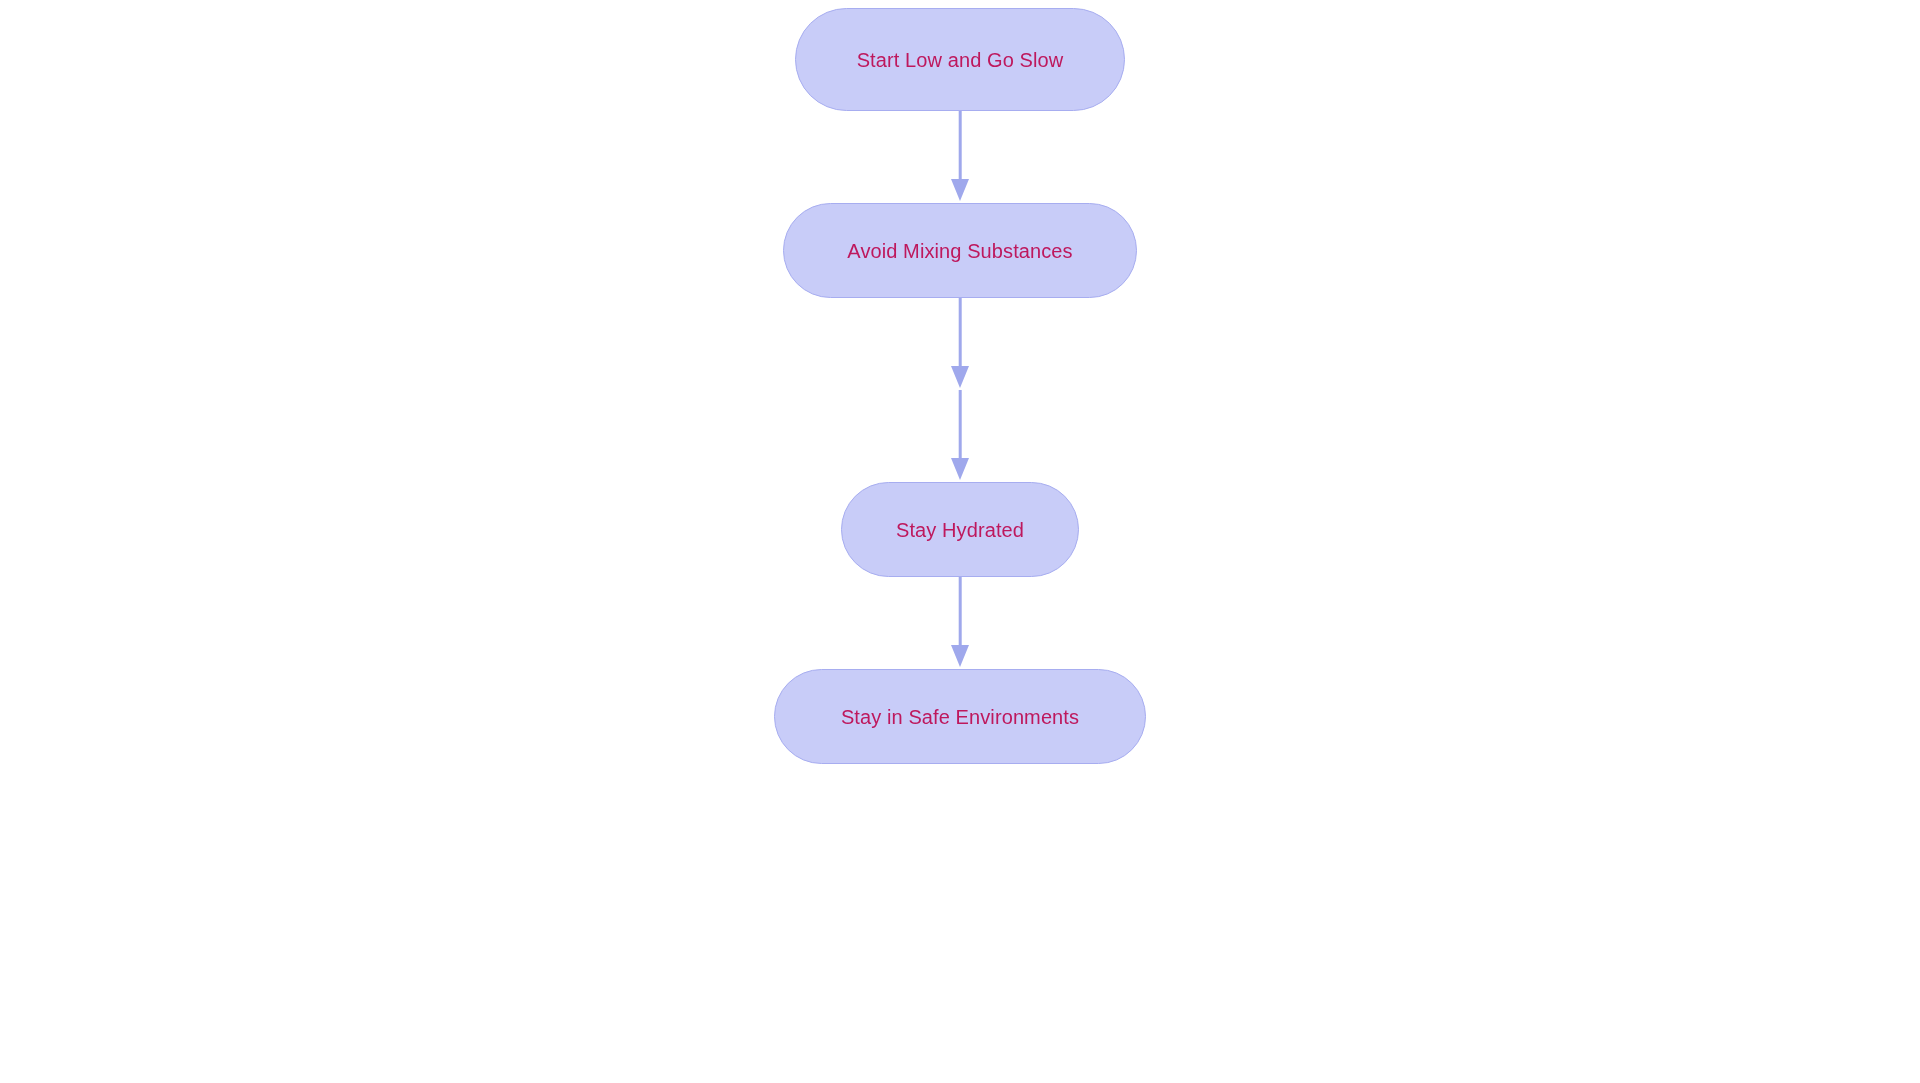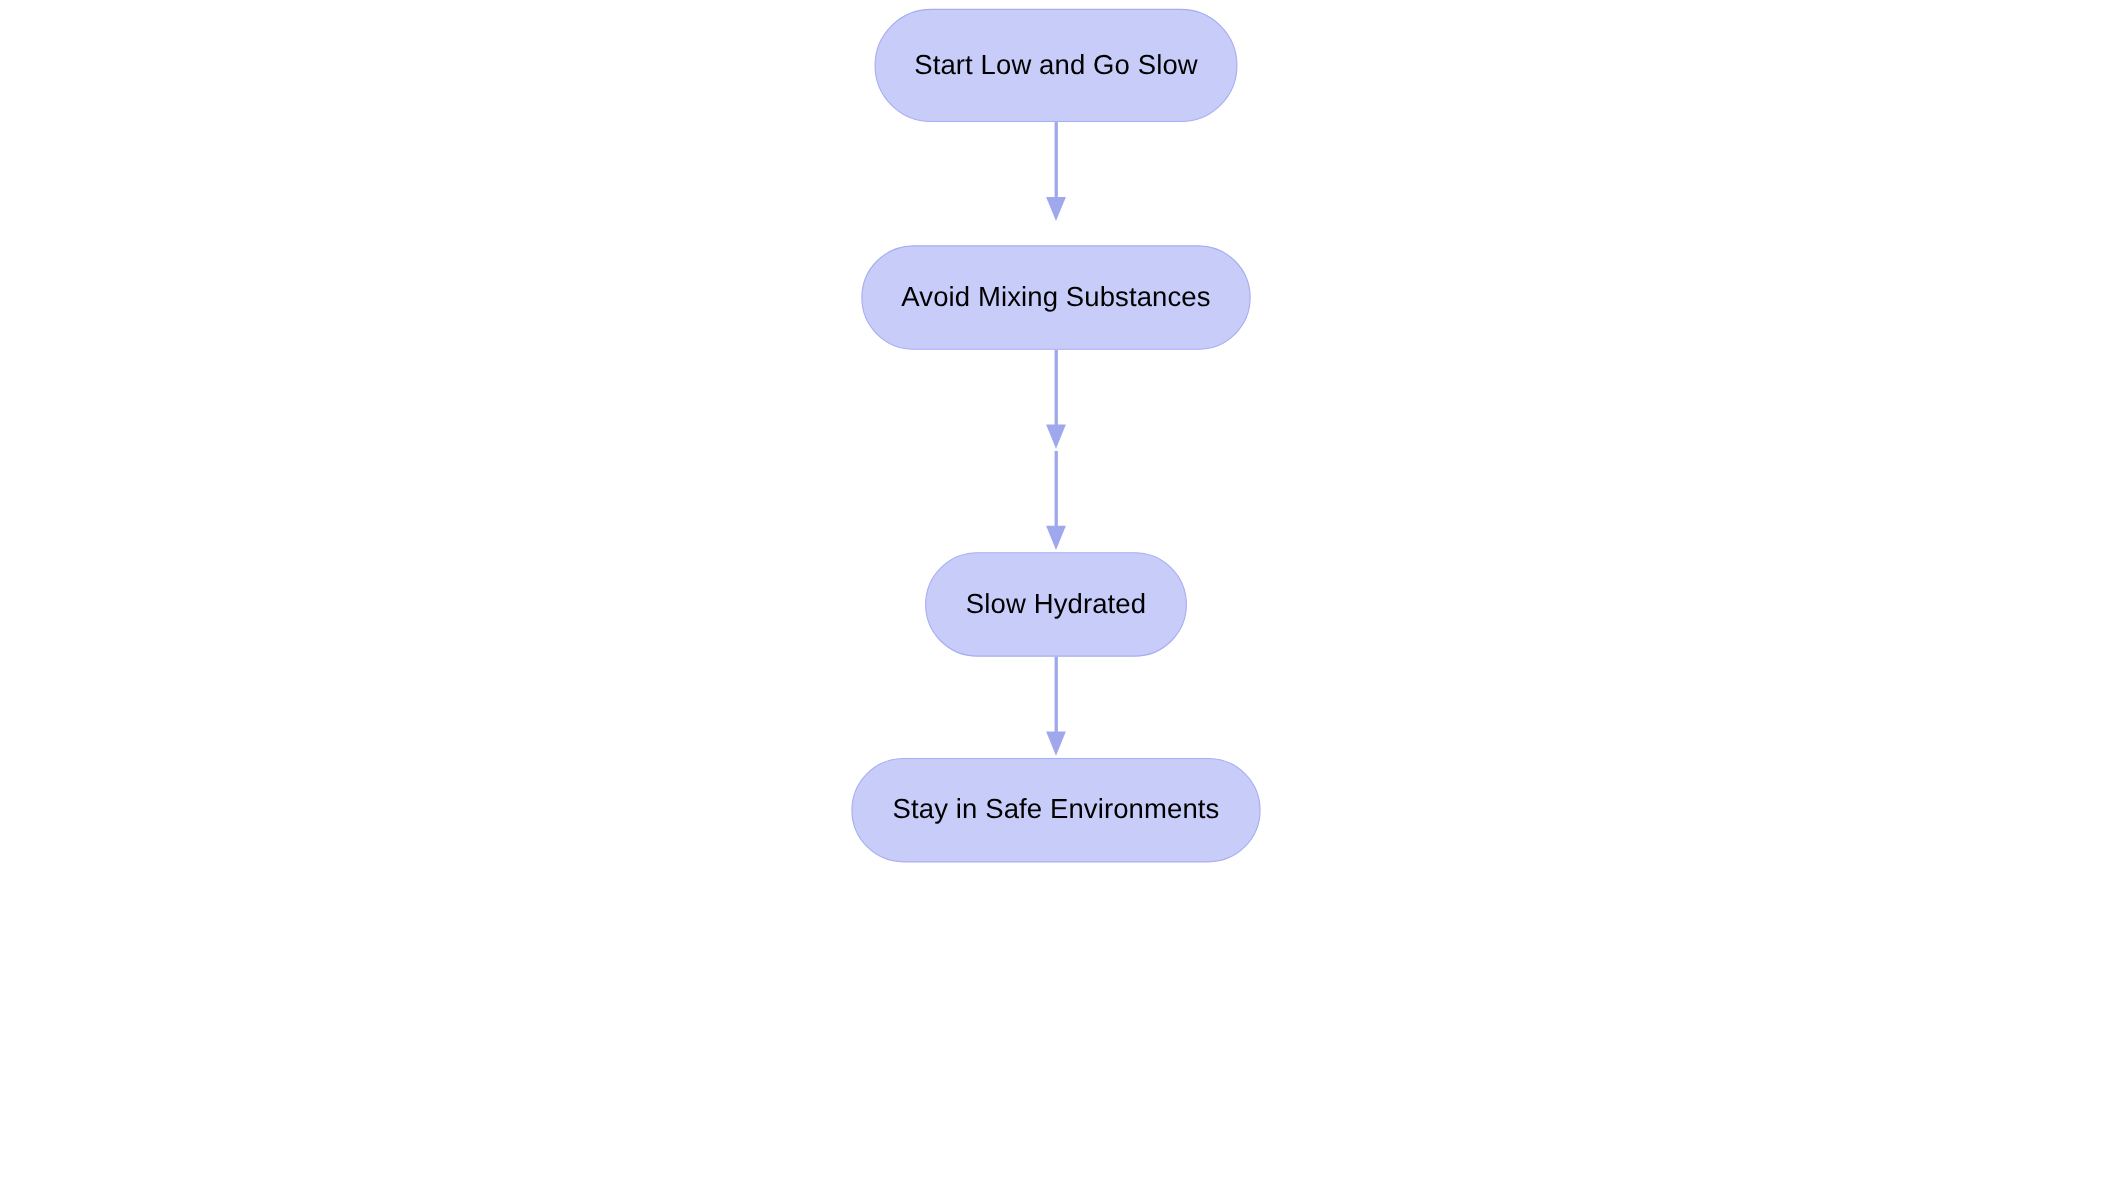--- a/index.html
+++ b/index.html
@@ -33,33 +33,33 @@
   }
 
   .node {
     box-sizing: border-box;
     display: flex;
     align-items: center;
     justify-content: center;
     background: #c8ccf8;
     border: 1.6px solid #a7adf0;
     border-radius: 999px;
-    color: #000000;
-    font-size: 25px;
+    color: #be185d;
+    font-size: 20px;
     font-family: "Liberation Sans", sans-serif;
     font-weight: 400;
     letter-spacing: 0.1px;
     white-space: nowrap;
     line-height: 1;
     text-align: center;
   }
 
   
   .node-0 { width: 330px; height: 103px; margin-top: 8px; }
-  .node-1 { width: 354px; height: 95px; margin-top: 20px; }
+  .node-1 { width: 354px; height: 95px; }
   .node-2 { width: 310px; height: 95px; }
   .node-3 { width: 238px; height: 95px; }
   .node-4 { width: 372px; height: 95px; }
 
   .connector {
     position: relative;
     width: 3px;
     height: 92px;
     display: flex;
     justify-content: center;
@@ -109,21 +109,21 @@
       <span class="arrowhead"></span>
     </div>
 
 
     <div class="connector">
       <span class="line"></span>
       <span class="arrowhead"></span>
     </div>
 
     <div class="node node-3">
-      <span>Slow Hydrated</span>
+      <span>Stay Hydrated</span>
     </div>
 
     <div class="connector">
       <span class="line"></span>
       <span class="arrowhead"></span>
     </div>
 
     <div class="node node-4">
       <span>Stay in Safe Environments</span>
     </div>

